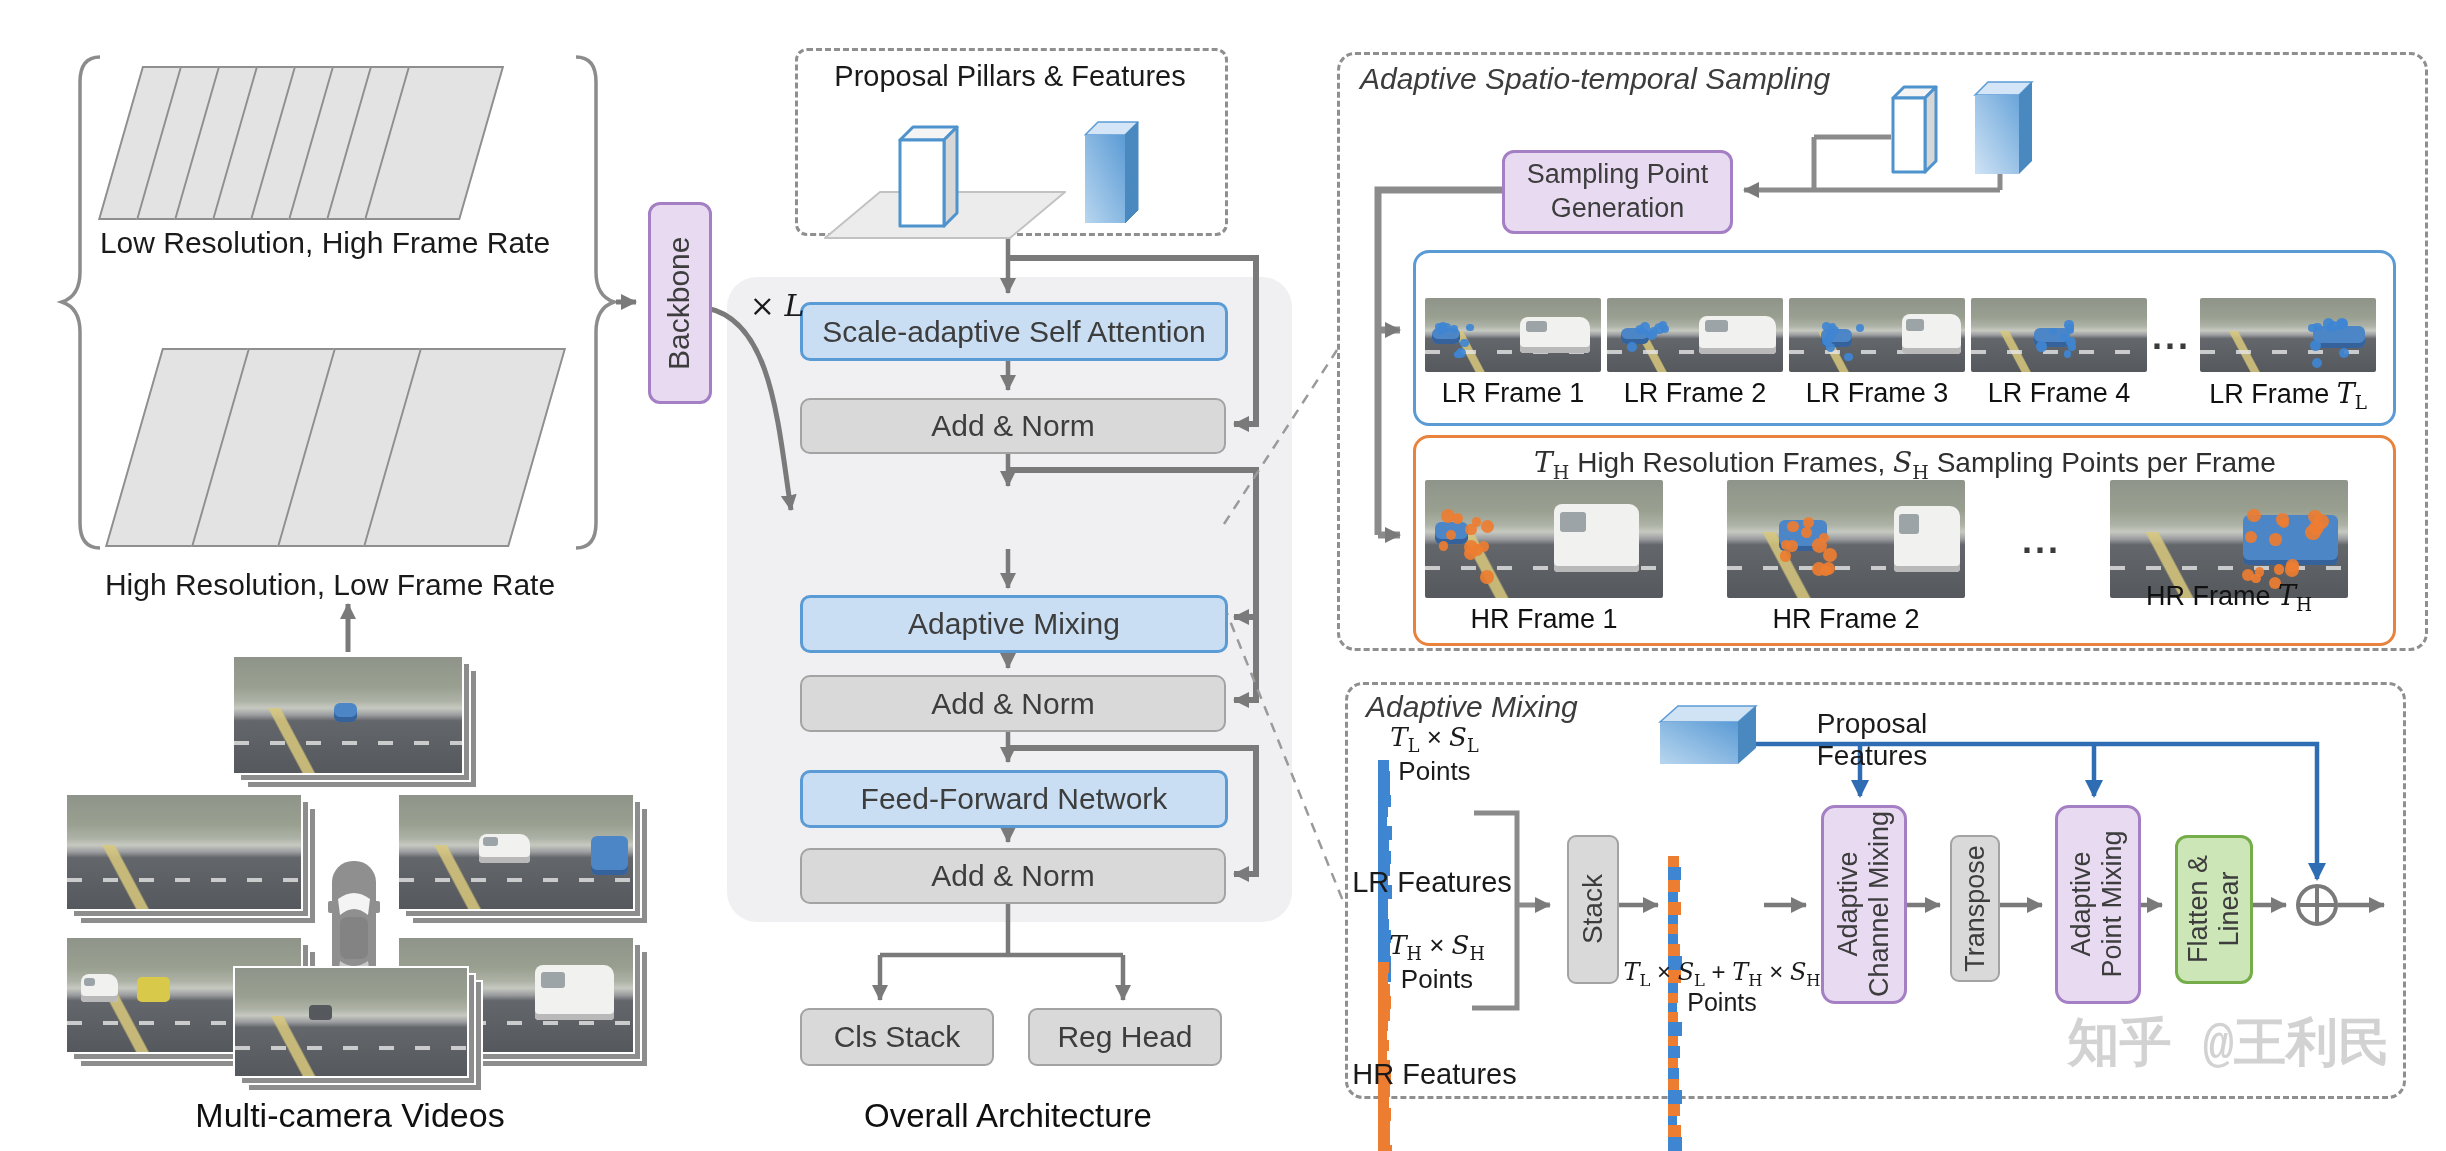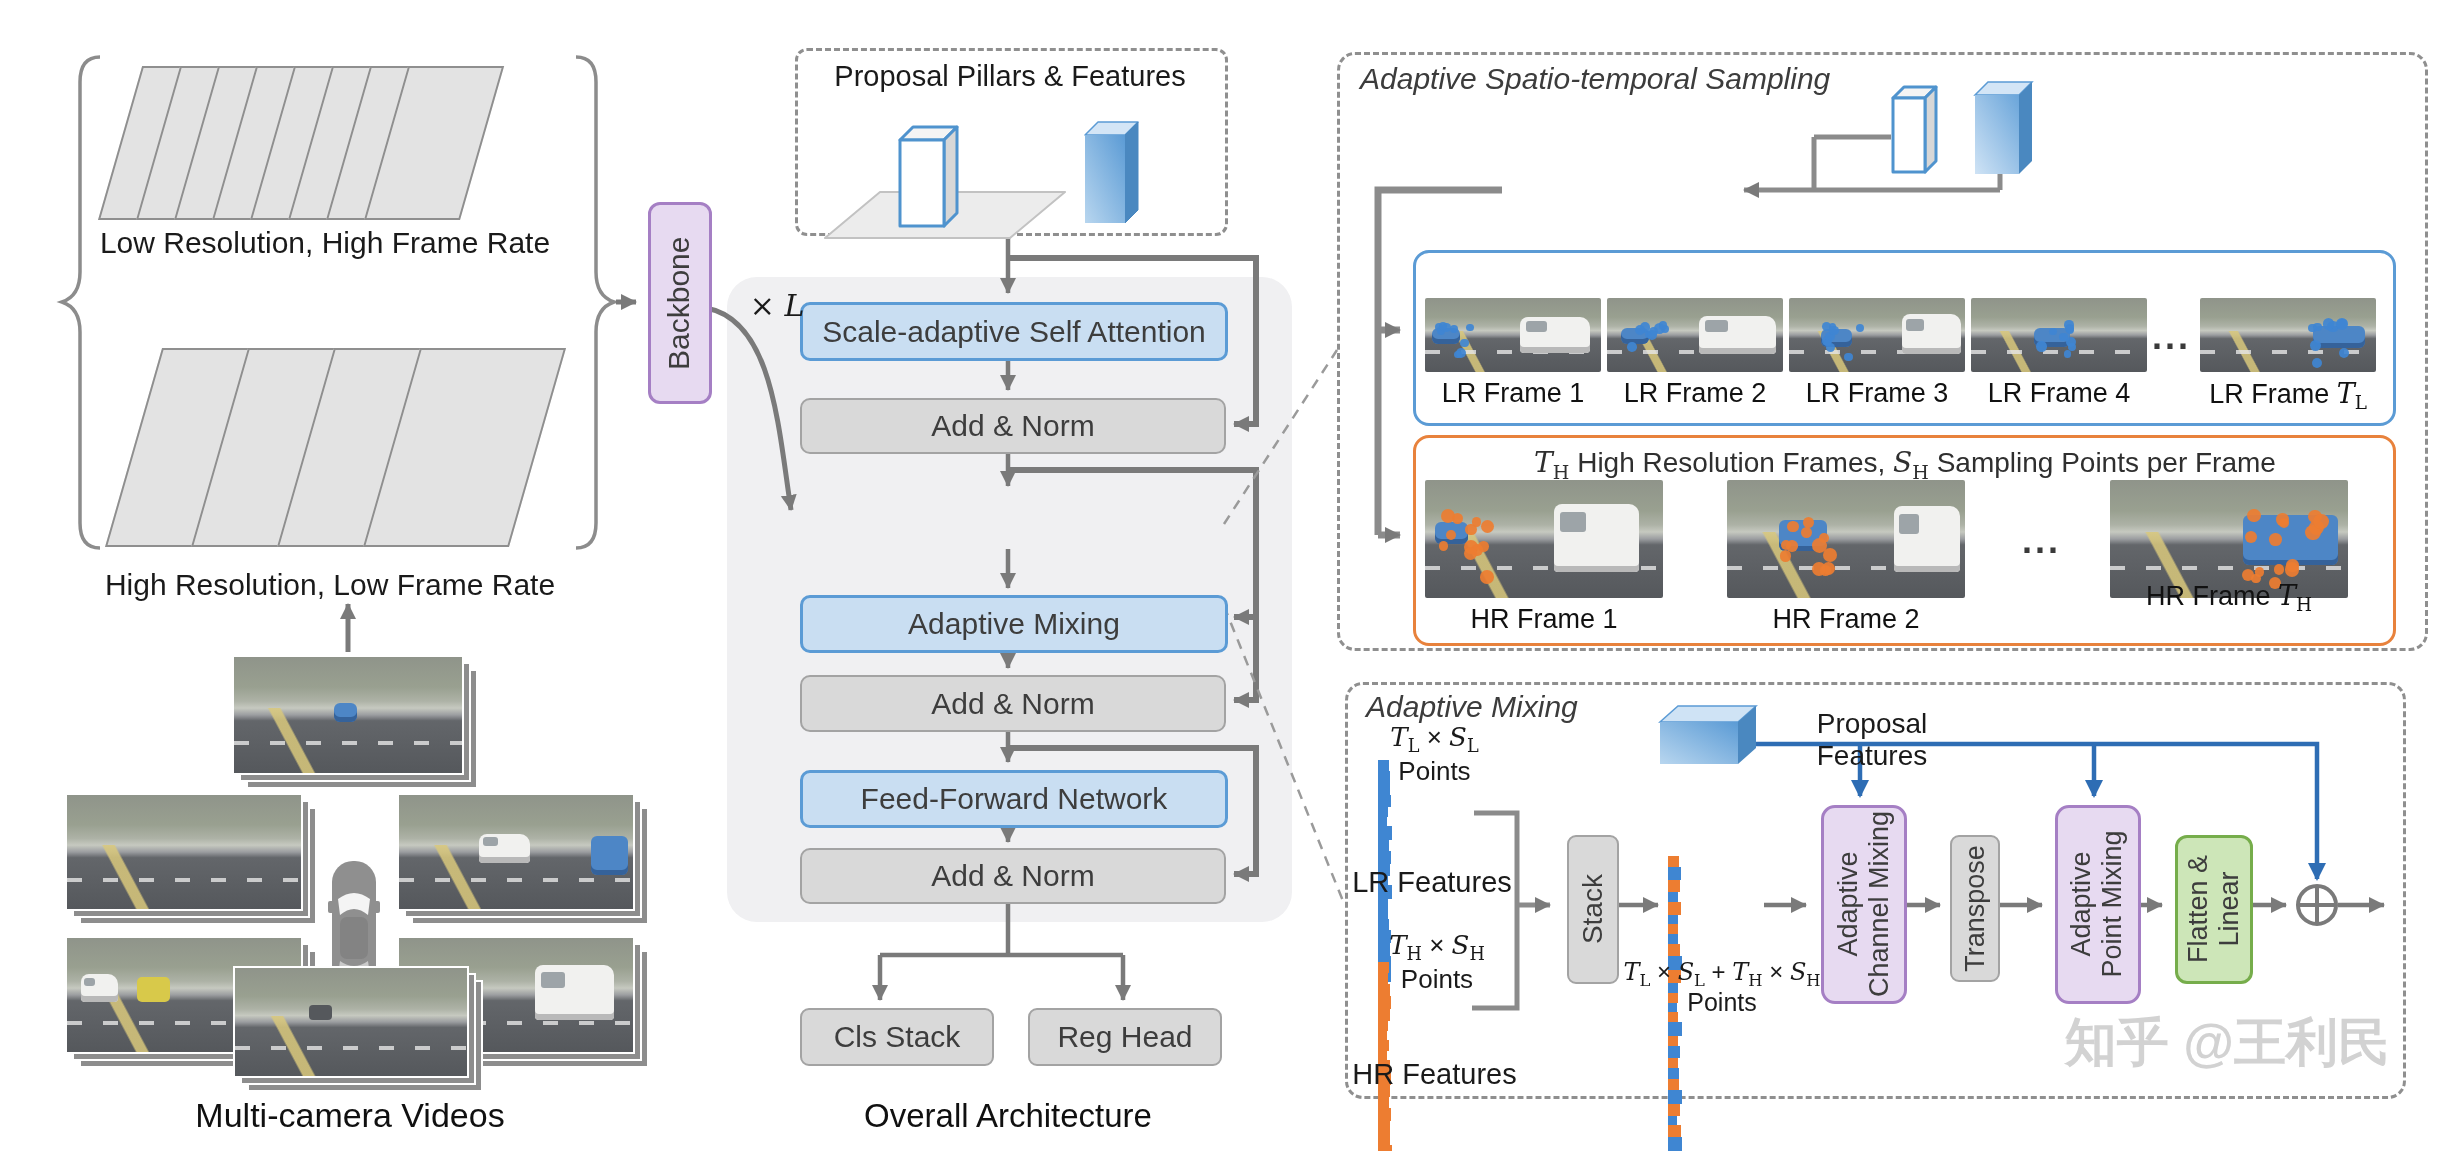--- a/index.html
+++ b/index.html
@@ -42,21 +42,21 @@
   .spts .dot{position:absolute;border-radius:50%;opacity:.92;}
   
   .cam{position:absolute;z-index:3;}
   .cam .sheet{position:absolute;background:#8d8d8d;border:2px solid #fff;}
   .cam .face{position:absolute;inset:0;border:2px solid #fff;}
   
   .cluster{position:absolute;z-index:3;}
   .imglabel{position:absolute;z-index:4;text-align:center;font-size:27px;color:#111;}
   .ellip{position:absolute;z-index:4;font-size:36px;font-weight:bold;color:#3a3a3a;letter-spacing:3px;}
   .watermark{position:absolute;z-index:5;font-size:52px;font-weight:bold;color:#d2d2d2;
-             font-family:Liberation Sans, sans-serif;white-space:nowrap;}
+             font-family:Liberation Mono, monospace;white-space:nowrap;}
 </style>
 </head>
 <body>
 
 <div id="canvas">
 
   <div class="dashedbox" style="left:795px;top:48px;width:427px;height:182px;border-radius:12px;"></div>
   <div class="loopbg" style="left:727px;top:277px;width:565px;height:645px;"></div>
   <div class="dashedbox" style="left:1337px;top:52px;width:1085px;height:593px;"></div>
   <div class="dashedbox" style="left:1345px;top:682px;width:1055px;height:411px;"></div>
@@ -279,20 +279,26 @@
   <div class="blk blue" style="left:800px;top:595px;width:422px;height:52px;">Adaptive Mixing</div>
   <div class="blk gray" style="left:800px;top:675px;width:422px;height:53px;">Add &amp; Norm</div>
   <div class="blk blue" style="left:800px;top:770px;width:422px;height:52px;">Feed-Forward Network</div>
   <div class="blk gray" style="left:800px;top:848px;width:422px;height:52px;">Add &amp; Norm</div>
 
   <div class="blk gray" style="left:800px;top:1008px;width:190px;height:54px;border-radius:9px;">Cls Stack</div>
   <div class="blk gray" style="left:1028px;top:1008px;width:190px;height:54px;border-radius:9px;">Reg Head</div>
   <div class="caption" style="left:828px;top:1097px;width:360px;">Overall Architecture</div>
 
   <div class="ptitle" style="left:1360px;top:62px;">Adaptive Spatio-temporal Sampling</div>
+  <div class="blk purple" style="left:1502px;top:150px;width:225px;height:78px;border-radius:12px;">
+    <div style="font-size:27px;line-height:1.25;">
+      <div>Sampling Point</div>
+      <div>Generation</div>
+    </div>
+  </div>
 
   <div class="abs" style="left:1413px;top:250px;width:977px;height:170px;border:3px solid #5b9bd5;border-radius:16px;background:#fff;z-index:2;"></div>
   <div class="imgcell" style="left:1425px;top:298px;width:176px;height:74px;">
     <div class="street"></div>
       <div class="vehicle van" style="right:6%;top:26%;width:40%;height:48%;"></div>
       <div class="vehicle carb" style="left:4%;top:40%;width:16%;height:22%;"></div>
     <div class="spts" style="left:5%;top:26%;width:26%;height:62%;">
         <div class="dot" style="left: 6.76123%; top: 20.0801%; width: 8.09464px; height: 8.09464px; background: rgb(63, 134, 210);"></div>
         <div class="dot" style="left: 2.75478%; top: 12.7297%; width: 8.03382px; height: 8.03382px; background: rgb(63, 134, 210);"></div>
         <div class="dot" style="left: 44.6048%; top: 72.5174%; width: 7.61727px; height: 7.61727px; background: rgb(63, 134, 210);"></div>

